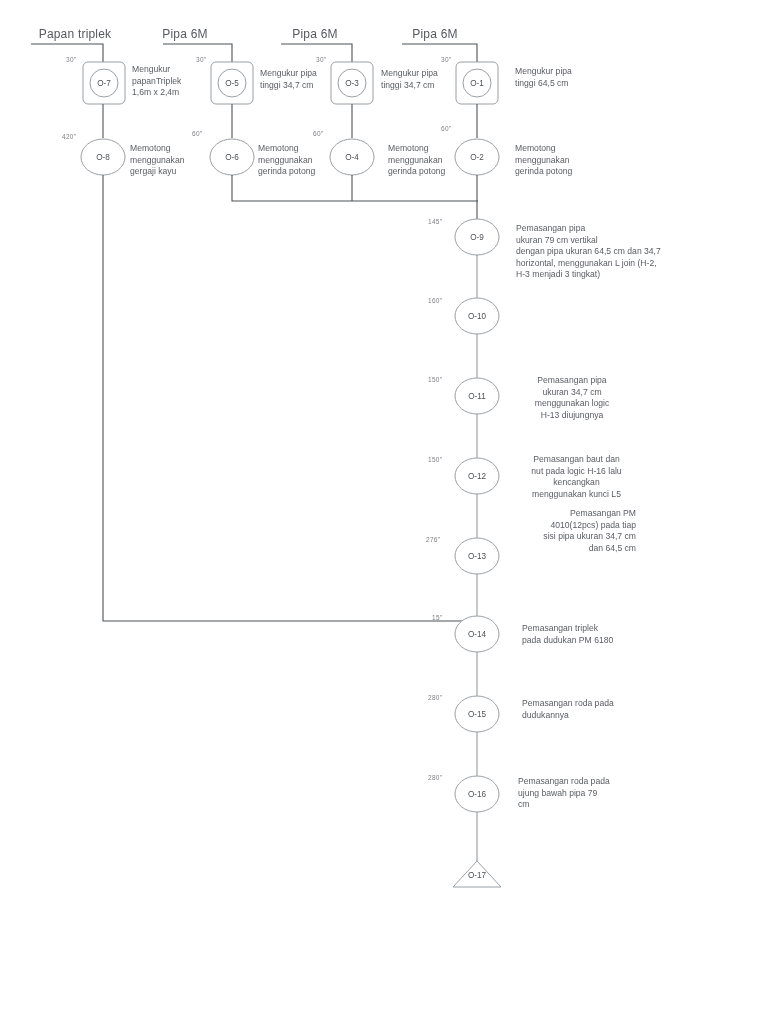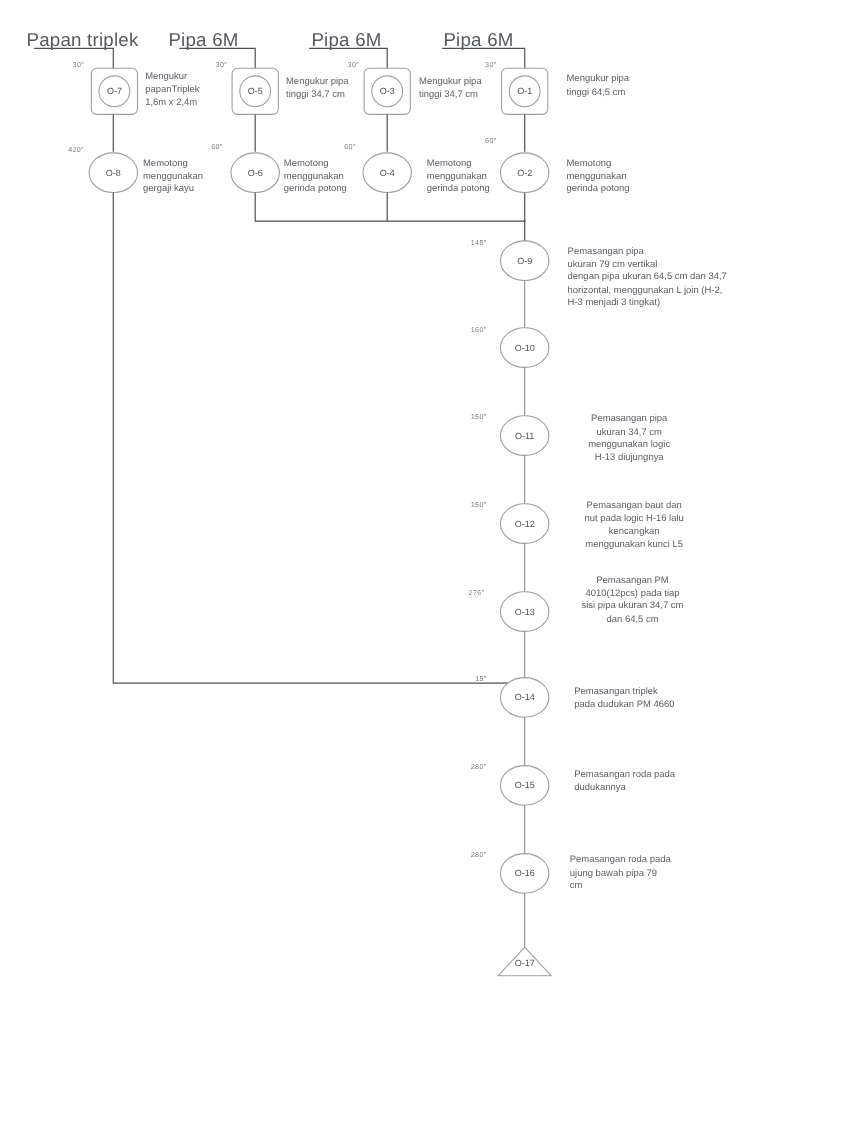--- a/index.html
+++ b/index.html
@@ -26,21 +26,21 @@
     width: 768px;
     height: 1024px;
   }
   .lbl {
     position: absolute;
     color: #5a5f66;
     font-family: "Liberation Sans", sans-serif;
     white-space: pre-line;
   }
   .material-header {
-    font-size: 17px;
+    font-size: 12px;
     color: #55595f;
     text-align: center;
     letter-spacing: .2px;
   }
   .time-label {
     font-size: 6.5px;
     color: #7b7f85;
     letter-spacing: .3px;
   }
   .desc {
@@ -208,26 +208,26 @@
 H-3 menjadi 3 tingkat)</div>
 
   <div class="lbl desc center" style="left:516px; top:375px; width:112px;">Pemasangan pipa
 ukuran 34,7 cm
 menggunakan logic
 H-13 diujungnya</div>
   <div class="lbl desc center" style="left:514px; top:454px; width:125px;">Pemasangan baut dan
 nut pada logic H-16 lalu
 kencangkan
 menggunakan kunci L5</div>
-  <div class="lbl desc center" style="left:514px; top:522px; width:122px;">Pemasangan PM
+  <div class="lbl desc center" style="left:514px; top:508px; width:122px;text-align:right;">Pemasangan PM
 4010(12pcs) pada tiap
 sisi pipa ukuran 34,7 cm
 dan 64,5 cm</div>
 
   <div class="lbl desc left" style="left:522px; top:623px; width:115px;">Pemasangan triplek
-pada dudukan PM 4660</div>
+pada dudukan PM 6180</div>
   <div class="lbl desc left" style="left:522px; top:698px; width:120px;">Pemasangan roda pada
 dudukannya</div>
   <div class="lbl desc left" style="left:518px; top:776px; width:108px;">Pemasangan roda pada
 ujung bawah pipa 79
 cm</div>
 
 </div>
 
 </body></html>

